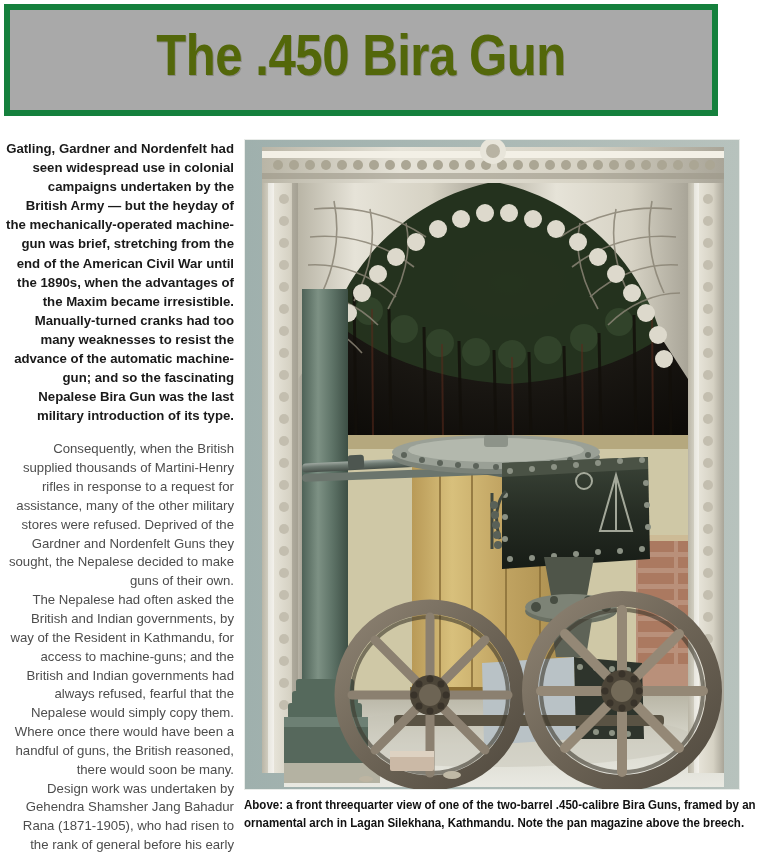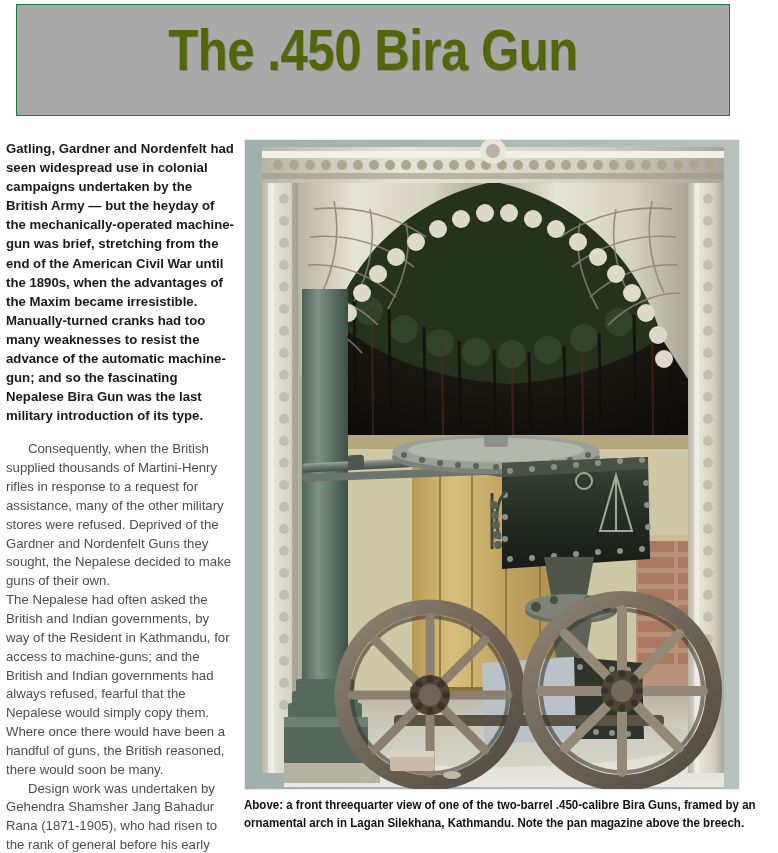--- a/index.html
+++ b/index.html
@@ -11,26 +11,26 @@
     width: 778px;
     height: 853px;
     overflow: hidden;
     font-family: "Liberation Sans", sans-serif;
     position: relative;
   }
 
   
   #header-banner {
     position: absolute;
-    left: 16px;
+    left: 4px;
     top: 4px;
     width: 714px;
     height: 112px;
     background: #a9a9a9;
-    border: 1px solid #15803d;
+    border: 6px solid #15803d;
     box-sizing: border-box;
     overflow: hidden;
   }
   #page-title {
     position: absolute;
     left: 0;
     right: 0;
     top: 14px;
     text-align: center;
     font-family: "Liberation Sans Narrow", "Liberation Sans", sans-serif;
@@ -52,21 +52,21 @@
     top: 139px;
     width: 228px;
     height: 714px;
     overflow: hidden;
   }
   .para {
     margin: 0;
     color: #4d4d4d;
     font-size: 13.2px;
     line-height: 18.85px;
-    text-align: left;
+    text-align: right;
   }
   .para.lead {
     color: #1a1a1a;
     font-weight: bold;
     font-size: 13.2px;
     line-height: 19.1px;
     margin-bottom: 15px;
   }
   .para.indent {
     text-indent: 22px;

